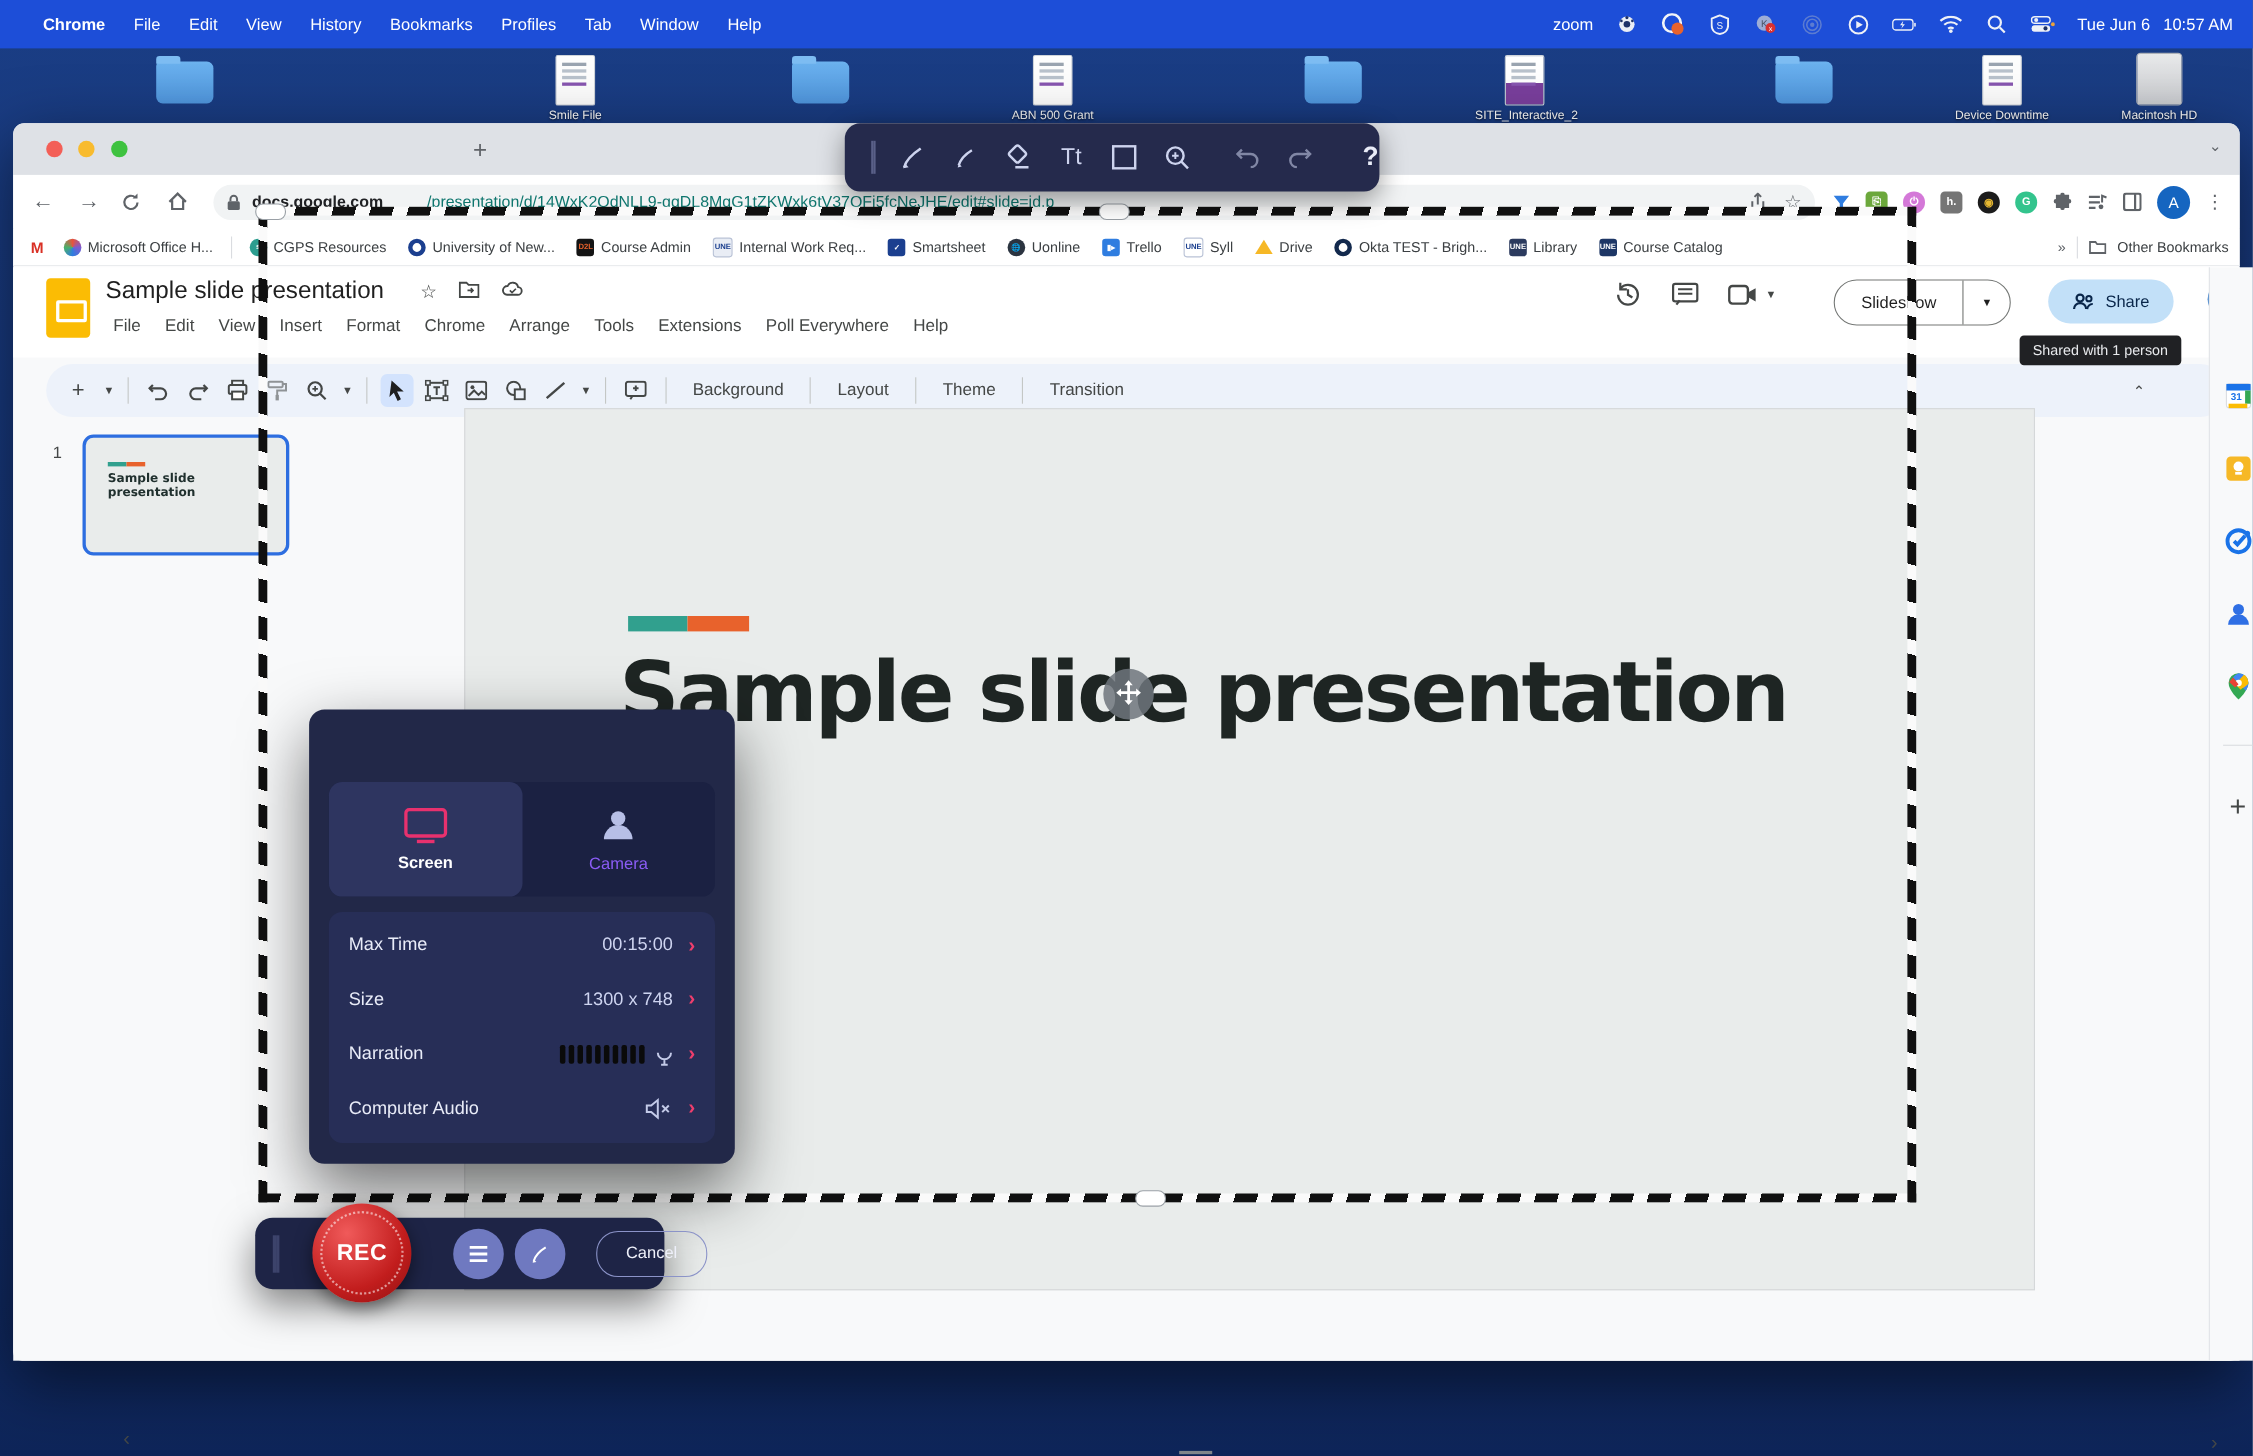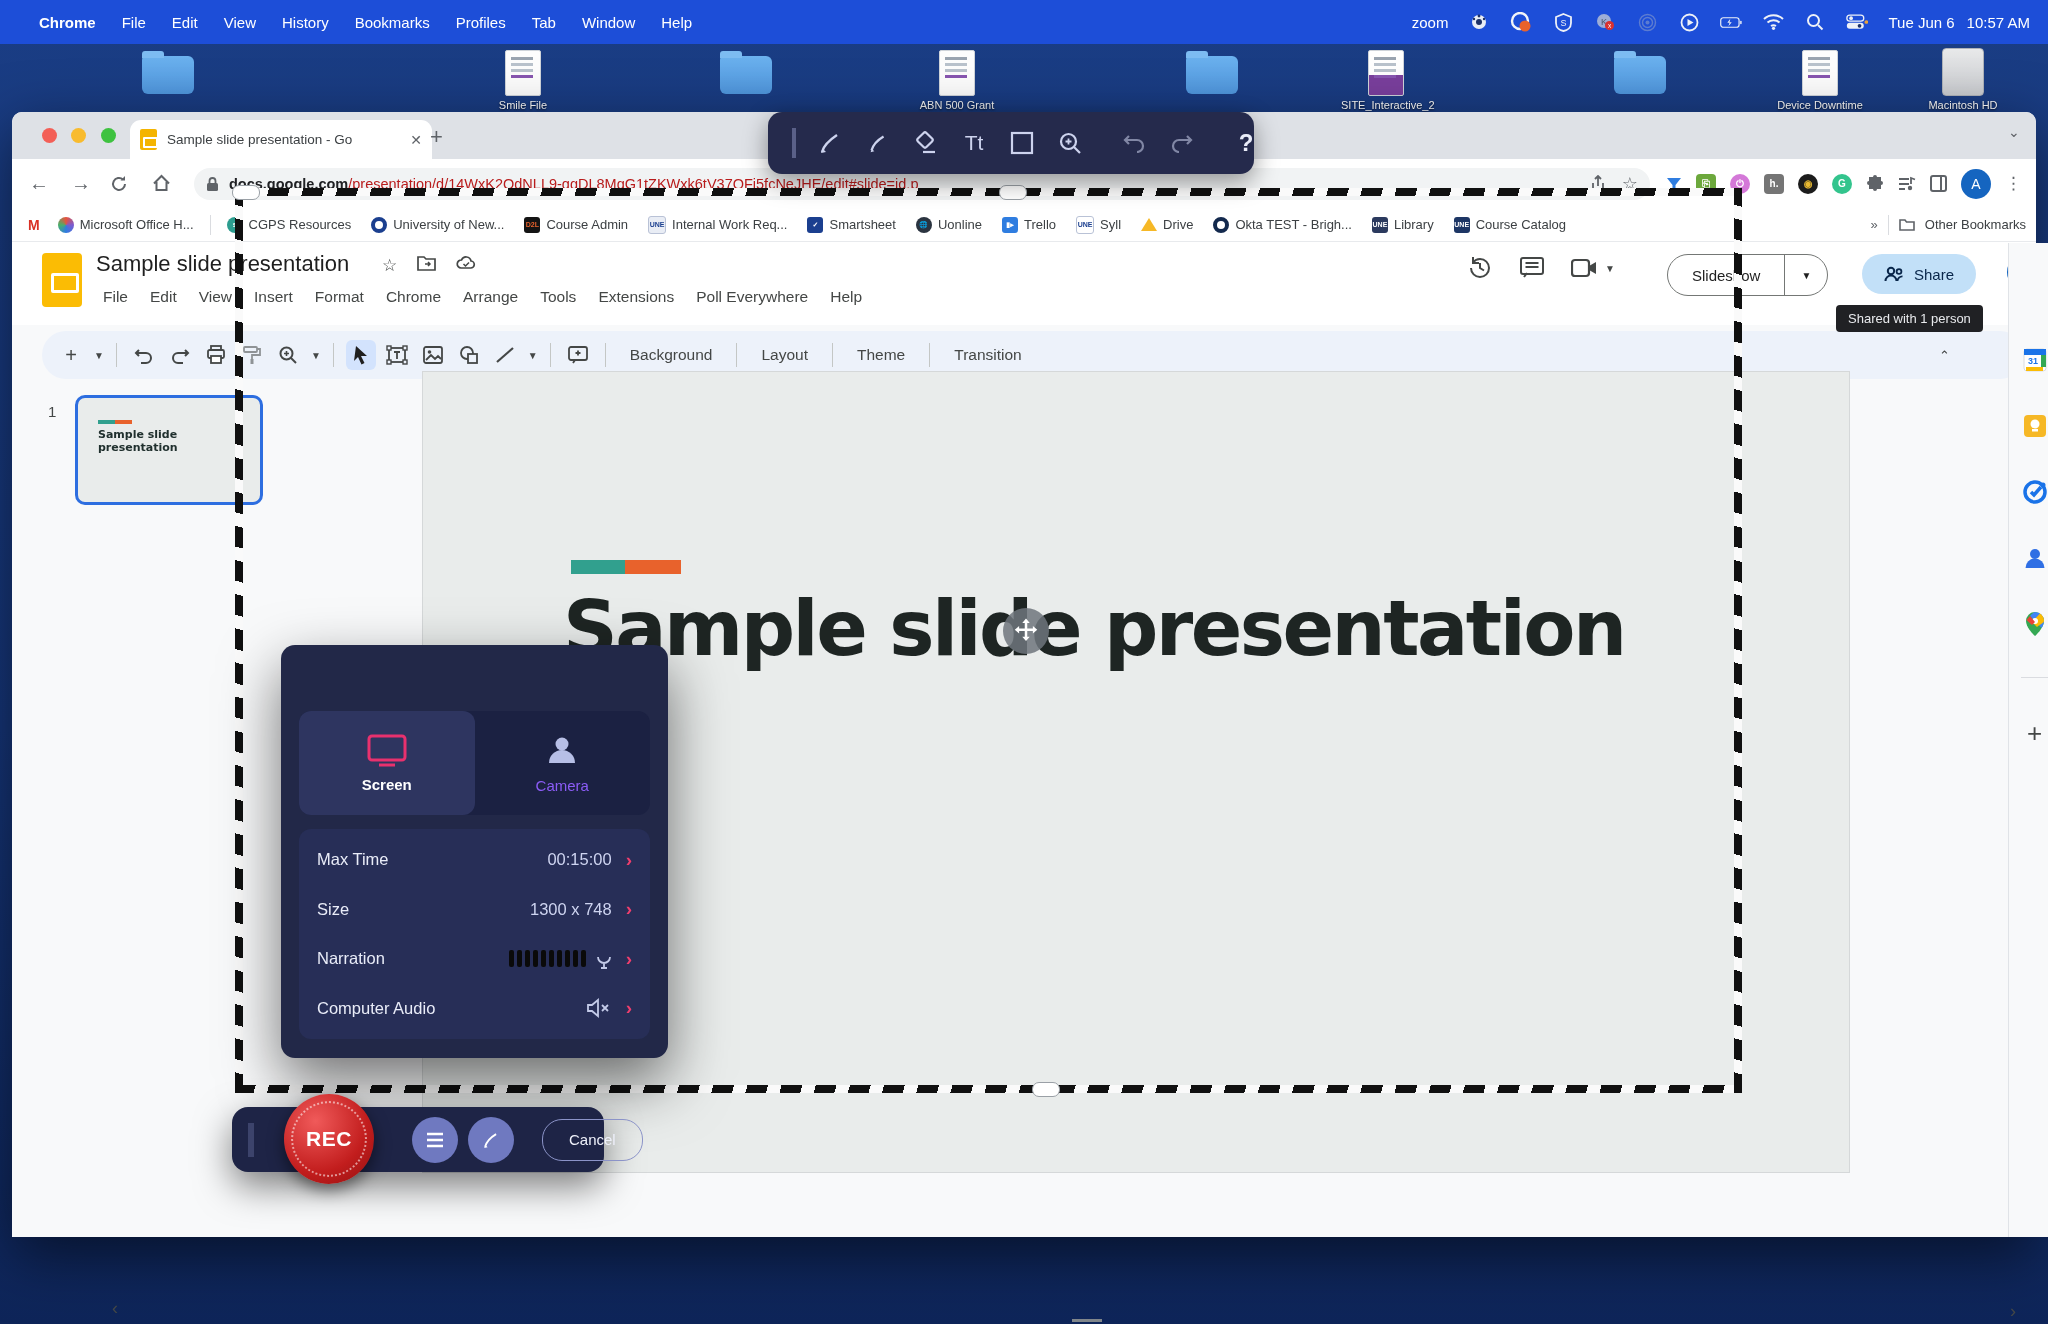--- a/index.html
+++ b/index.html
@@ -30,21 +30,21 @@
           box-shadow:0 18px 60px rgba(0,0,0,.55);z-index:2;}
   .tabstrip{left:0;top:0;width:100%;height:47px;background:#dee1e6;border-radius:10px 10px 0 0;}
   .tl{width:15px;height:15px;border-radius:50%;display:inline-block;margin-right:10px;}
   .tab{left:118px;top:8px;width:282px;height:39px;background:#fff;border-radius:11px 11px 0 0;
        display:flex;align-items:center;padding:0 10px;font-size:13.5px;color:#3c4043;}
   .slides-glyph{width:17px;height:21px;background:#f4b400;border-radius:2px;position:relative;flex:none;}
   .slides-glyph:before{content:"";position:absolute;left:3px;top:8px;width:11px;height:7px;border:2px solid #fff;border-radius:1px;}
   .navbar{left:0;top:47px;width:100%;height:49px;background:#fff;display:flex;align-items:center;padding:0 14px;box-sizing:border-box;gap:16px;}
   .navico{color:#5f6368;font-size:20px;width:26px;text-align:center;flex:none;}
   .omnibox{flex:1;height:32px;background:#f1f3f4;border-radius:16px;display:flex;align-items:center;padding:0 12px;font-size:14.5px;color:#202124;min-width:0;}
-  .urlpath{color:#b91c1c;}
+  .urlpath{color:#0f766e;margin-left:40px;}
   .extrow{display:flex;align-items:center;gap:14px;flex:none;}
   .extb{width:20px;height:20px;border-radius:4px;display:inline-flex;align-items:center;justify-content:center;font-size:10px;color:#fff;font-weight:bold;}
   .bookbar{left:0;top:96px;width:100%;height:34px;background:#fff;border-bottom:1px solid #e8eaed;display:flex;align-items:center;font-size:13px;color:#3c4043;padding:0 10px;gap:4px;box-sizing:border-box;}
   .bm{display:flex;align-items:center;gap:6px;padding:3px 8px;border-radius:6px;white-space:nowrap;}
   .bmi{width:16px;height:16px;border-radius:3px;display:inline-flex;align-items:center;justify-content:center;font-size:7px;font-weight:bold;color:#fff;flex:none;}
 
   
   .slidespage{left:0;top:131px;width:100%;height:994px;background:#f8f9fa;}
   .sheader{left:0;top:0;width:100%;height:82px;background:#fff;}
   .slogo{left:30px;top:10px;width:40px;height:54px;}
@@ -246,25 +246,20 @@
     <div class="dlabel">Macintosh HD</div>
   </div>
 
 <div class="abs window">
 
   <div class="abs tabstrip">
     <div class="abs" style="left:30px;top:16px;">
       <span class="tl" style="background:#f35f57;"></span>
       <span class="tl" style="background:#f8bb2e;"></span>
       <span class="tl" style="background:#3ec240;"></span>
-    </div>
-    <div class="abs tab">
-      <span class="slides-glyph"></span>
-      <span style="margin-left:10px;overflow:hidden;white-space:nowrap;flex:1;">Sample slide presentation - Go</span>
-      <span style="color:#5f6368;font-size:14px;">✕</span>
     </div>
     <div class="abs" style="left:418px;top:12px;font-size:22px;color:#5f6368;">+</div>
     <div class="abs" style="left:1996px;top:12px;font-size:14px;color:#5f6368;">⌄</div>
   </div>
 
   <div class="abs navbar">
     <span class="navico">←</span>
     <span class="navico">→</span>
     <span class="navico">
         <svg width="18" height="18" viewBox="0 0 18 18">

